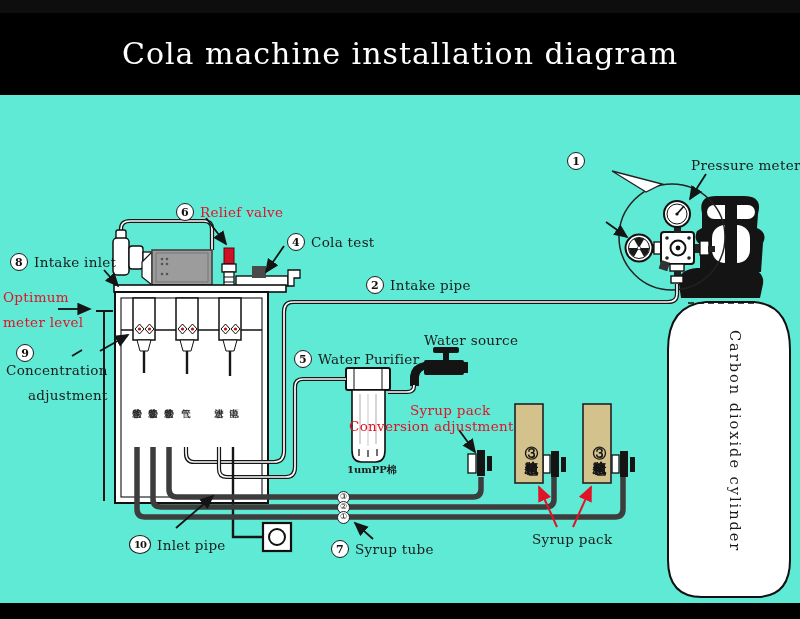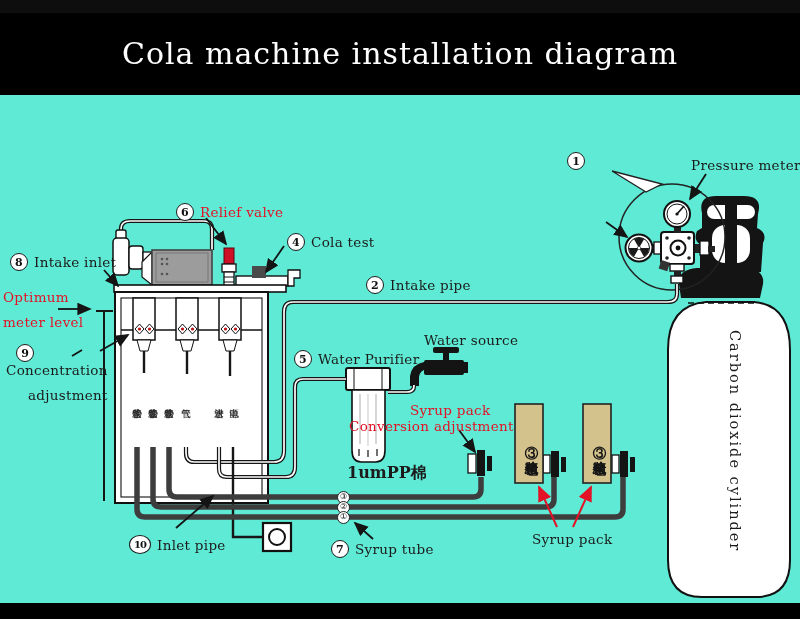--- a/index.html
+++ b/index.html
@@ -327,21 +327,21 @@
   </div>
 
   <div class="lbl row" style="left:129px;top:535px;">
     <span class="cnum wide">10</span>
     <span>Inlet pipe</span>
   </div>
 
 
   <div id="cyl-label">Carbon dioxide cylinder</div>
 
-  <div class="lbl" style="left:347px;top:463px;font-size:16px;font-weight:bold;letter-spacing:0;">1umPP棉</div>
+  <div class="lbl" style="left:347px;top:463px;font-size:10px;font-weight:bold;letter-spacing:0;">1umPP棉</div>
 
   <div class="port" style="left:130px;">糖浆管①</div>
   <div class="port" style="left:146px;">糖浆管②</div>
   <div class="port" style="left:162px;">糖浆管③</div>
   <div class="port" style="left:179px;">气管</div>
   <div class="port" style="left:212px;">进水管</div>
   <div class="port" style="left:227px;">电源</div>
 
   <div class="boxlbl" style="left:517px;">③糖浆包</div>
   <div class="boxlbl" style="left:585px;">③糖浆包</div>

